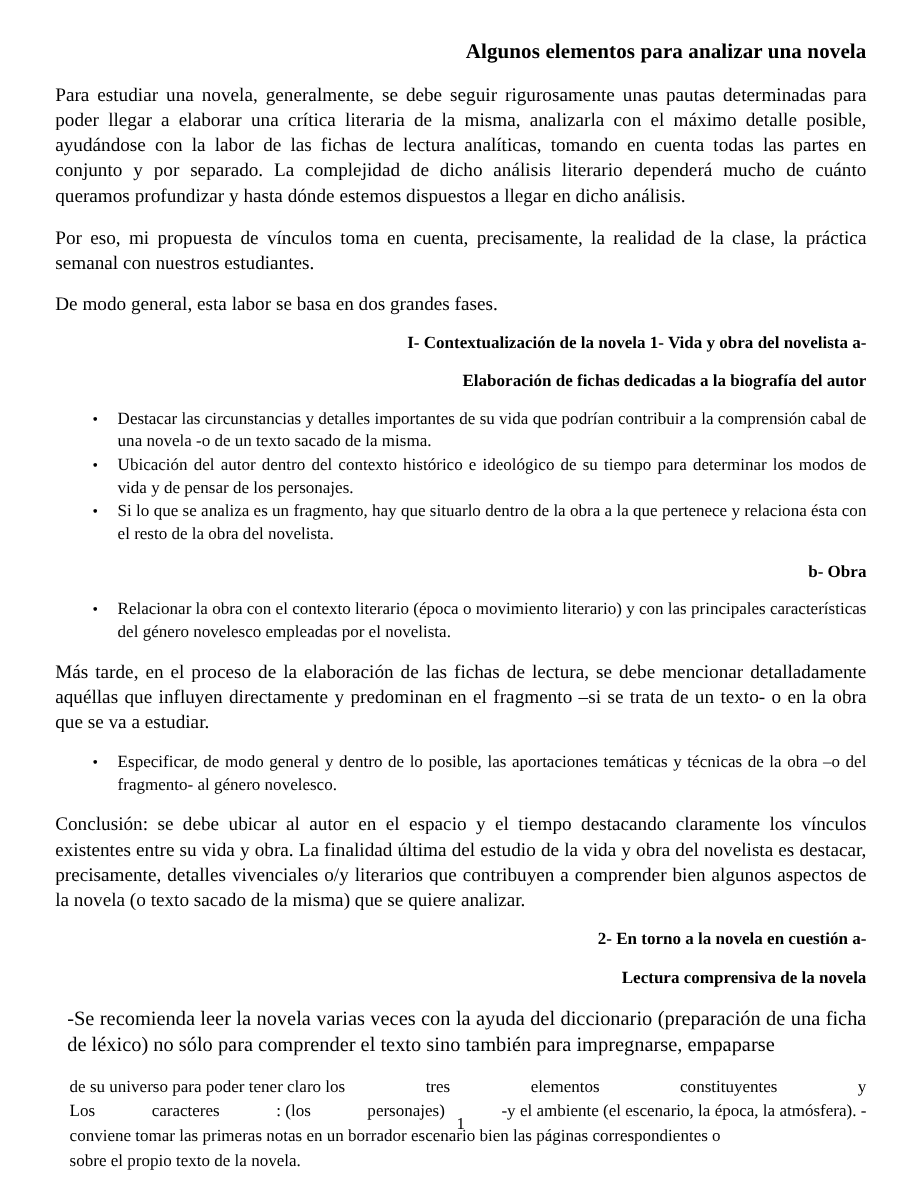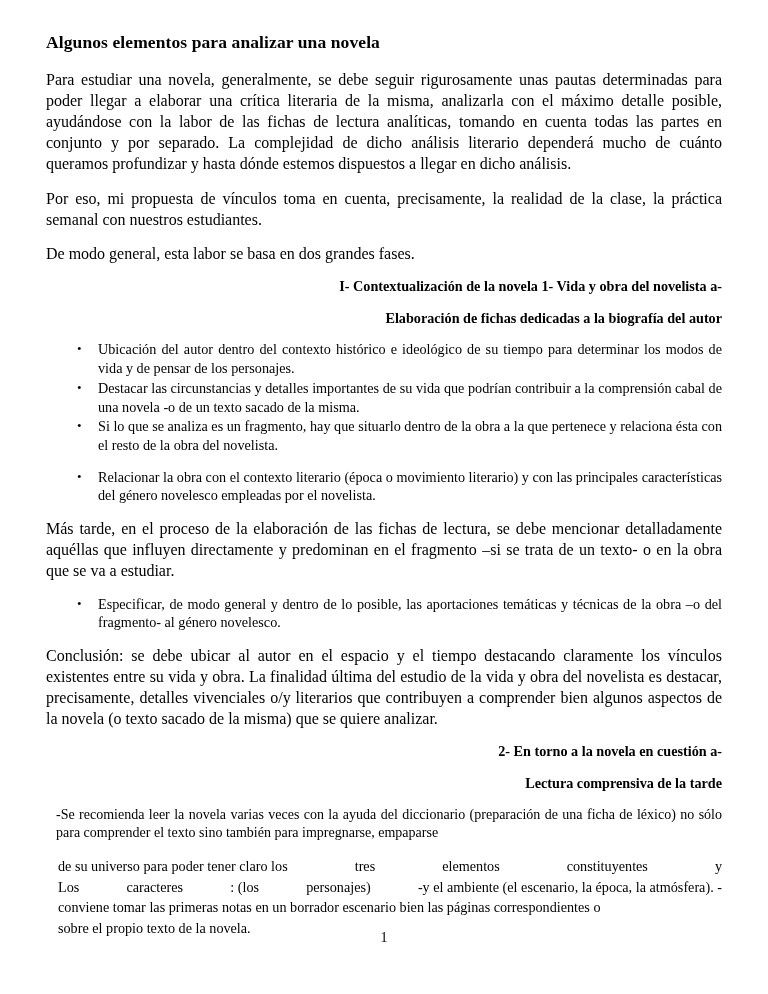--- a/index.html
+++ b/index.html
@@ -15,21 +15,21 @@
   }
   .page {
     position: relative;
     width: 768px;
     height: 994px;
     box-sizing: border-box;
     padding: 24px 46px 0 46px;
     background: #ffffff;
   }
   .doc-title {
-    text-align: left;
+    text-align: right;
     font-size: 17.5px;
     font-weight: bold;
     margin: 8px 0 16px 0;
     letter-spacing: 0.1px;
   }
   p.para {
     font-size: 16px;
     line-height: 1.32;
     text-align: justify;
     margin: 0 0 13px 0;
@@ -61,21 +61,21 @@
     margin-bottom: 1px;
   }
   ul.bullets li::before {
     content: "\2022";
     position: absolute;
     left: 31px;
     top: 0;
     font-size: 13px;
   }
   p.indent-block {
-    font-size: 14px;
+    font-size: 17px;
     line-height: 1.32;
     text-align: justify;
     margin: 0 0 13px 0;
     padding-left: 10px;
   }
   p.spread {
     font-size: 14.2px;
     line-height: 1.46;
     text-align: justify;
     margin: 0 0 13px 0;
@@ -111,41 +111,42 @@
 
   <p class="para">Por eso, mi propuesta de vínculos toma en cuenta, precisamente, la realidad de la clase, la práctica semanal con nuestros estudiantes.</p>
 
   <p class="para">De modo general, esta labor se basa en dos grandes fases.</p>
 
   <p class="heading">I- Contextualización de la novela  1- Vida y obra del novelista  a-</p>
 
   <p class="heading">Elaboración de fichas dedicadas a la biografía del autor</p>
 
   <ul class="bullets">
+    <li>Destacar las circunstancias y detalles importantes de su vida que podrían contribuir a la comprensión cabal de una novela -o de un texto sacado de la misma.</li>
     <li>Ubicación del autor dentro del contexto histórico e ideológico de su tiempo para determinar los modos de vida y de pensar de los personajes.</li>
-    <li>Destacar las circunstancias y detalles importantes de su vida que podrían contribuir a la comprensión cabal de una novela -o de un texto sacado de la misma.</li>
     <li>Si lo que se analiza es un fragmento, hay que situarlo dentro de la obra a la que pertenece y relaciona ésta con el resto de la obra del novelista.</li>
   </ul>
 
+  <p class="heading">b- Obra</p>
 
   <ul class="bullets">
     <li>Relacionar la obra con el contexto literario (época o movimiento literario) y con las principales características del género novelesco empleadas por el novelista.</li>
   </ul>
 
   <p class="para">Más tarde, en el proceso de la elaboración de las fichas de lectura, se debe mencionar detalladamente aquéllas que influyen directamente y predominan en el fragmento –si se trata de un texto- o en la obra que se va a estudiar.</p>
 
   <ul class="bullets">
     <li>Especificar, de modo general y dentro de lo posible, las aportaciones temáticas y técnicas de la obra –o del fragmento- al género novelesco.</li>
   </ul>
 
   <p class="para"><span class="bold">Conclusión</span><span>: se debe ubicar al autor en el espacio y el tiempo destacando claramente los vínculos existentes entre su vida y obra. La finalidad última del estudio de la vida y obra del novelista es destacar, precisamente, detalles vivenciales o/y literarios que contribuyen a comprender bien algunos aspectos de la novela (o texto sacado de la misma) que se quiere analizar.</span></p>
 
   <p class="heading">2- En torno a la novela en cuestión  a-</p>
 
-  <p class="heading indent1">Lectura comprensiva de la tarde</p>
+  <p class="heading indent1">Lectura comprensiva de la novela</p>
 
   <p class="indent-block"><span>-Se recomienda </span><span class="bold">leer</span><span> la novela varias veces con la ayuda del diccionario (preparación de una ficha de léxico) no sólo para comprender el texto sino también para impregnarse, empaparse</span></p>
 
   <p class="spread">
     <span class="spread-line justify-row">
       <span>de su universo para poder tener claro los</span>
       <span>tres</span>
       <span>elementos</span>
       <span>constituyentes</span>
       <span>y</span>

